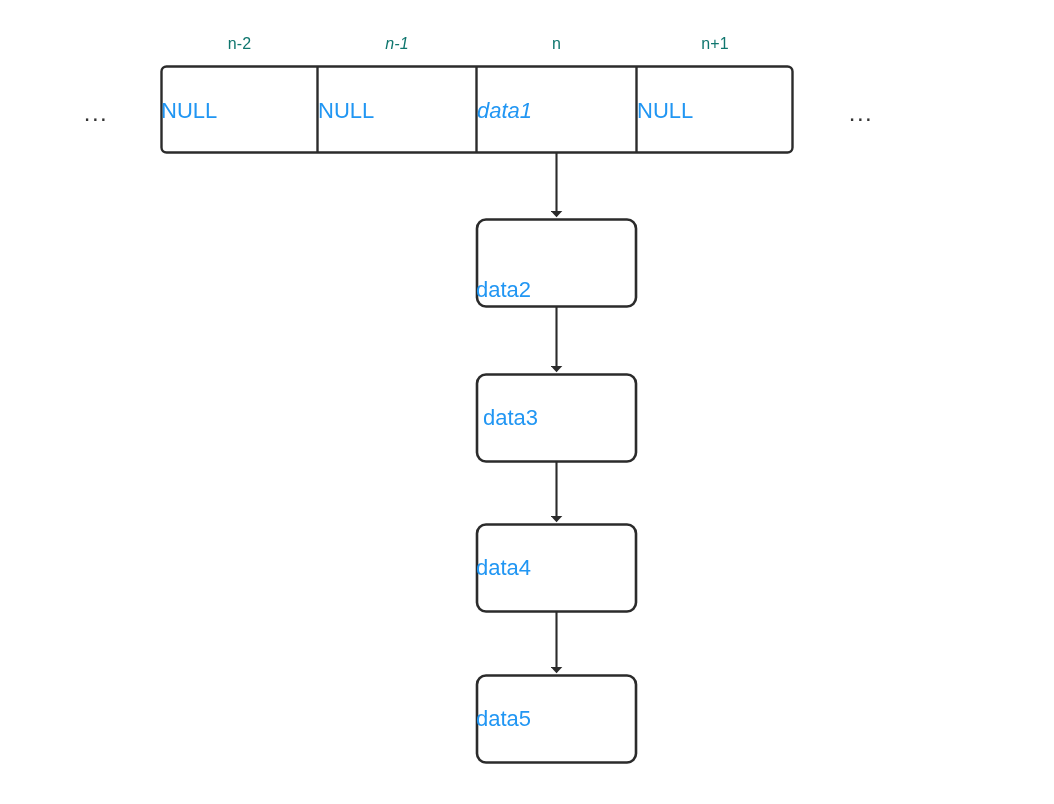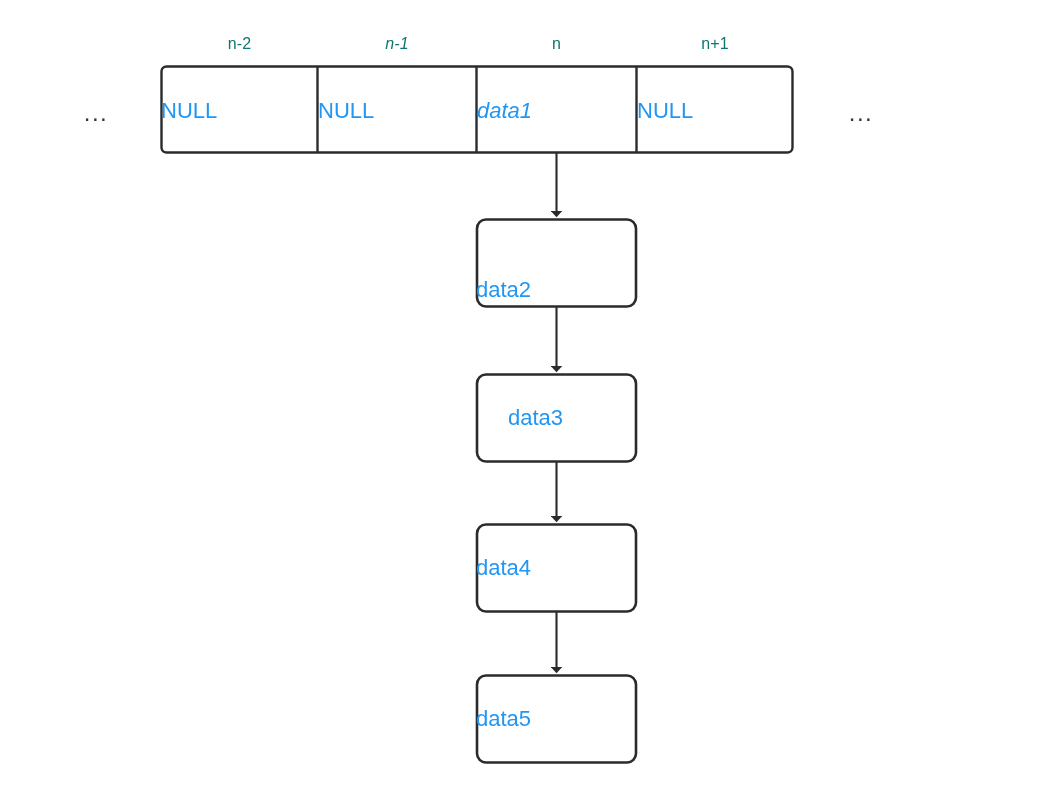--- a/index.html
+++ b/index.html
@@ -127,17 +127,17 @@
 
   <div class="ellipsis" style="left:66px; top:101px; width:60px;">...</div>
   <div class="ellipsis" style="left:831px; top:101px; width:60px;">...</div>
 
   <div class="chain-node-hit" style="top:219px;"></div>
   <div class="chain-node-hit" style="top:374px;"></div>
   <div class="chain-node-hit" style="top:524px;"></div>
   <div class="chain-node-hit" style="top:675px;"></div>
 
   <div class="node-label" style="left:476px; top:248px; width:161px;margin-top:31px;">data2</div>
-  <div class="node-label" style="left:488px; top:407px; width:172px;padding-left:20px;">data3</div>
+  <div class="node-label" style="left:463px; top:407px; width:172px;padding-left:20px;">data3</div>
   <div class="node-label" style="left:476px; top:557px; width:142px;">data4</div>
   <div class="node-label" style="left:476px; top:708px; width:144px;">data5</div>
 
 </div>
 
 </body></html>

